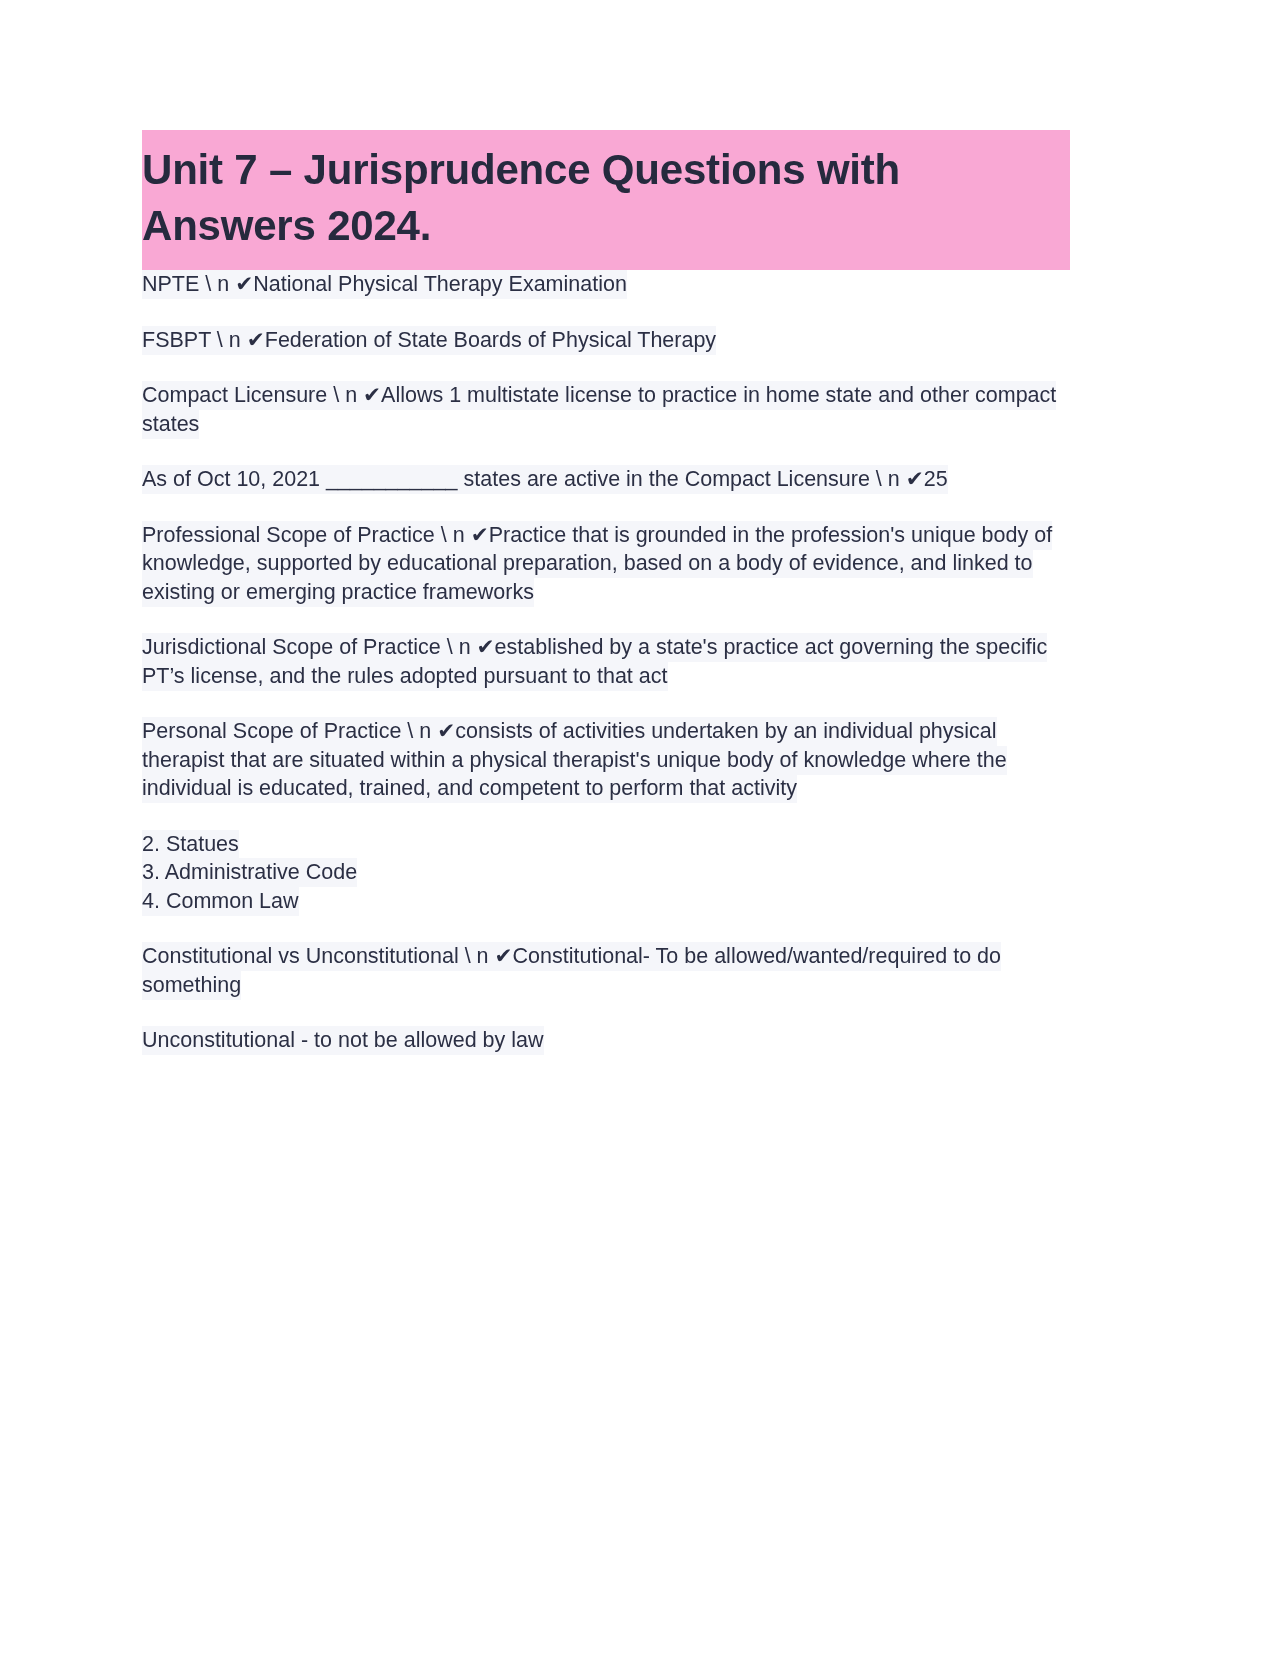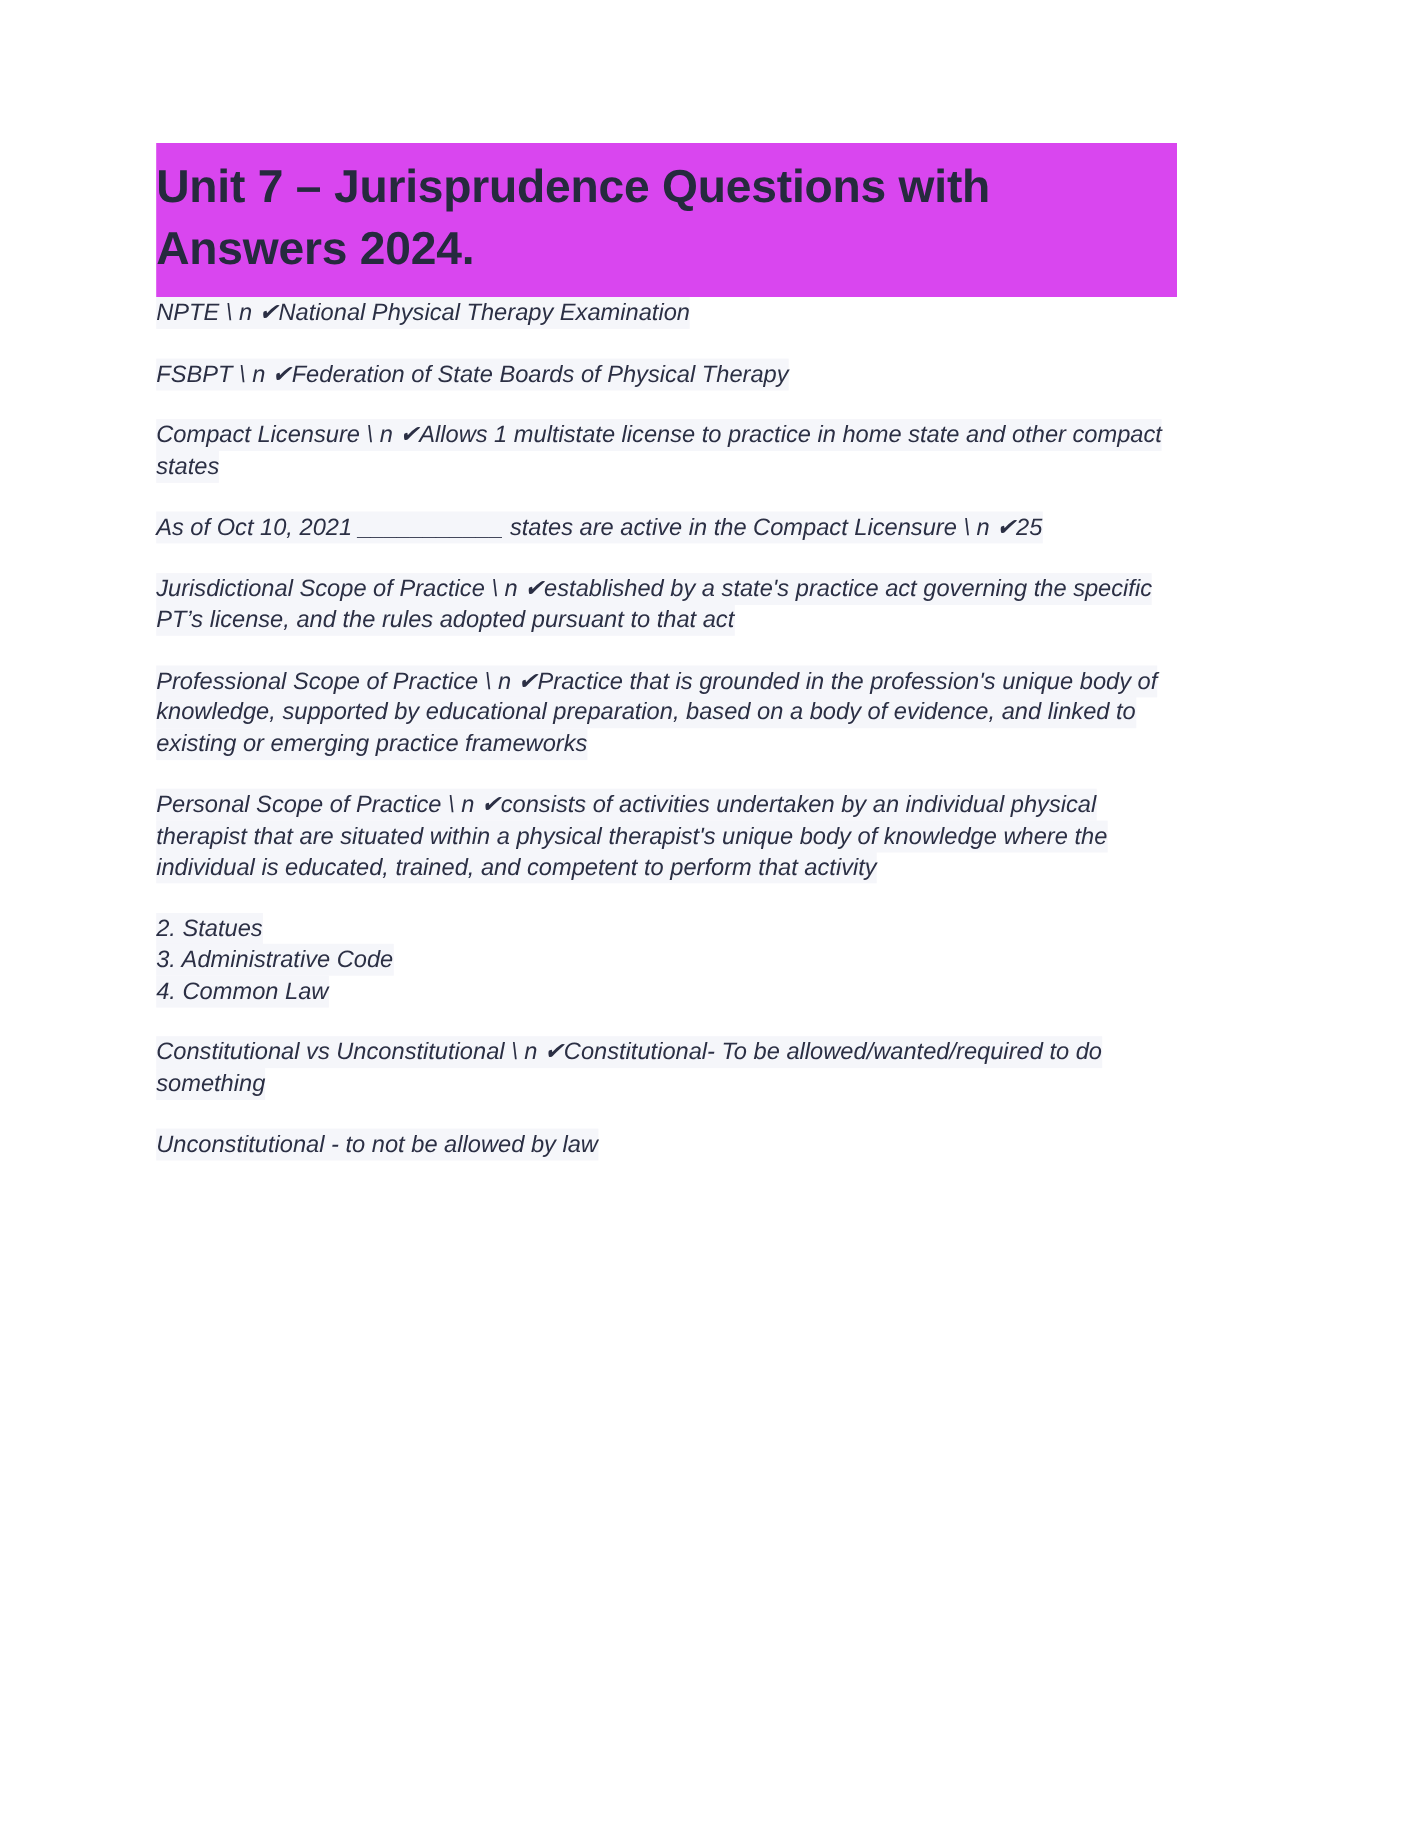--- a/index.html
+++ b/index.html
@@ -20,21 +20,21 @@
     width: 1280px;
     min-height: 1656px;
     background: #ffffff;
     box-sizing: border-box;
     padding: 130px 210px 0 142px;
   }
   
   .doc-title {
     margin: 0;
     padding: 12px 0 16px 0;
-    background: #d946ef;
+    background: #f9a8d4;
     width: 928px;
     font-size: 42px;
     line-height: 56px;
     font-weight: bold;
     letter-spacing: -0.2px;
     color: #262a3e;
   }
   
   .block {
     margin: 0;
@@ -42,21 +42,20 @@
     font-size: 21.5px;
     line-height: 28.5px;
     color: #2b2f44;
     width: 928px;
   }
   .block + .block {
     margin-top: 27px;
   }
   .block .ln {
     display: block;
-    font-style: italic;
   }
   
   .hl {
     background: #f5f6fa;
     box-decoration-break: clone;
     -webkit-box-decoration-break: clone;
     padding: 2px 0 3px 0;
   }
   .spacer-bottom {
     height: 240px;
@@ -76,24 +75,24 @@
       <p class="block">
         <span class="ln"><span class="hl">FSBPT \ n ✔Federation of State Boards of Physical Therapy</span></span>
       </p>
       <p class="block">
         <span class="ln"><span class="hl">Compact Licensure \ n ✔Allows 1 multistate license to practice in home state and other compact states</span></span>
       </p>
       <p class="block">
         <span class="ln"><span class="hl">As of Oct 10, 2021 ___________ states are active in the Compact Licensure \ n ✔25</span></span>
       </p>
       <p class="block">
-        <span class="ln"><span class="hl">Jurisdictional Scope of Practice \ n ✔established by a state's practice act governing the specific PT’s license, and the rules adopted pursuant to that act</span></span>
+        <span class="ln"><span class="hl">Professional Scope of Practice \ n ✔Practice that is grounded in the profession's unique body of knowledge, supported by educational preparation, based on a body of evidence, and linked to existing or emerging practice frameworks</span></span>
       </p>
       <p class="block">
-        <span class="ln"><span class="hl">Professional Scope of Practice \ n ✔Practice that is grounded in the profession's unique body of knowledge, supported by educational preparation, based on a body of evidence, and linked to existing or emerging practice frameworks</span></span>
+        <span class="ln"><span class="hl">Jurisdictional Scope of Practice \ n ✔established by a state's practice act governing the specific PT’s license, and the rules adopted pursuant to that act</span></span>
       </p>
       <p class="block">
         <span class="ln"><span class="hl">Personal Scope of Practice \ n ✔consists of activities undertaken by an individual physical therapist that are situated within a physical therapist's unique body of knowledge where the individual is educated, trained, and competent to perform that activity</span></span>
       </p>
       <p class="block">
         <span class="ln"><span class="hl">2. Statues</span></span>
         <span class="ln"><span class="hl">3. Administrative Code</span></span>
         <span class="ln"><span class="hl">4. Common Law</span></span>
       </p>
       <p class="block">

